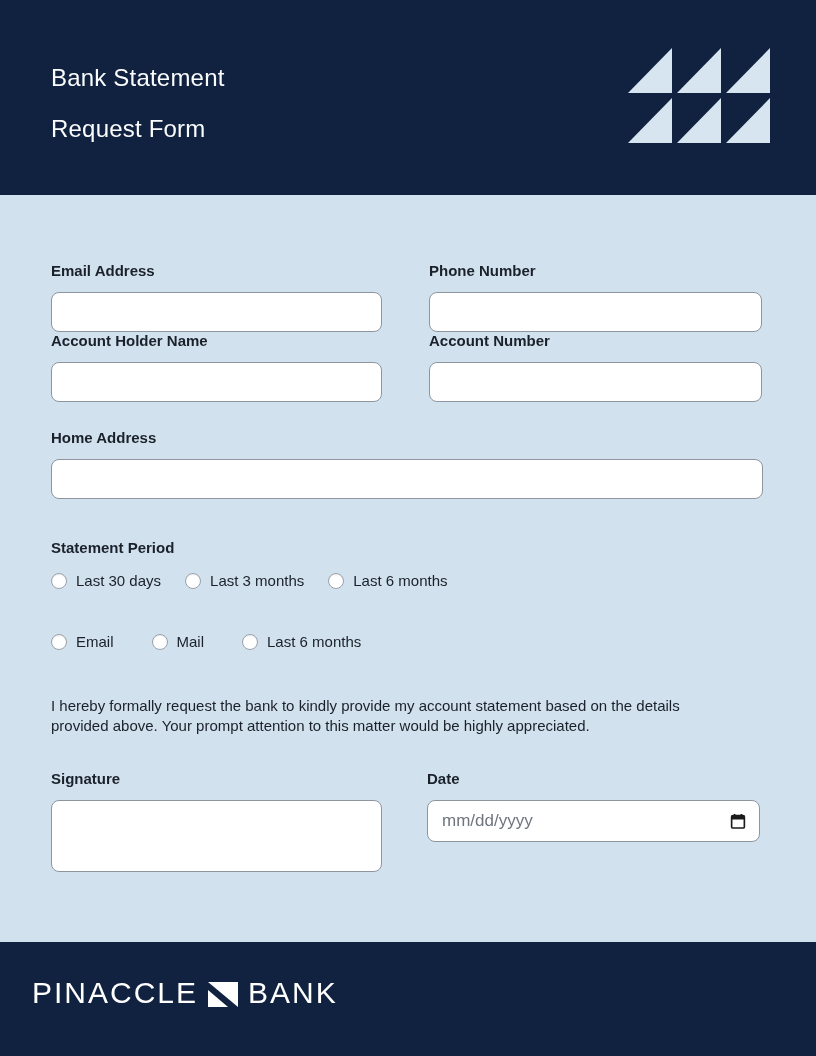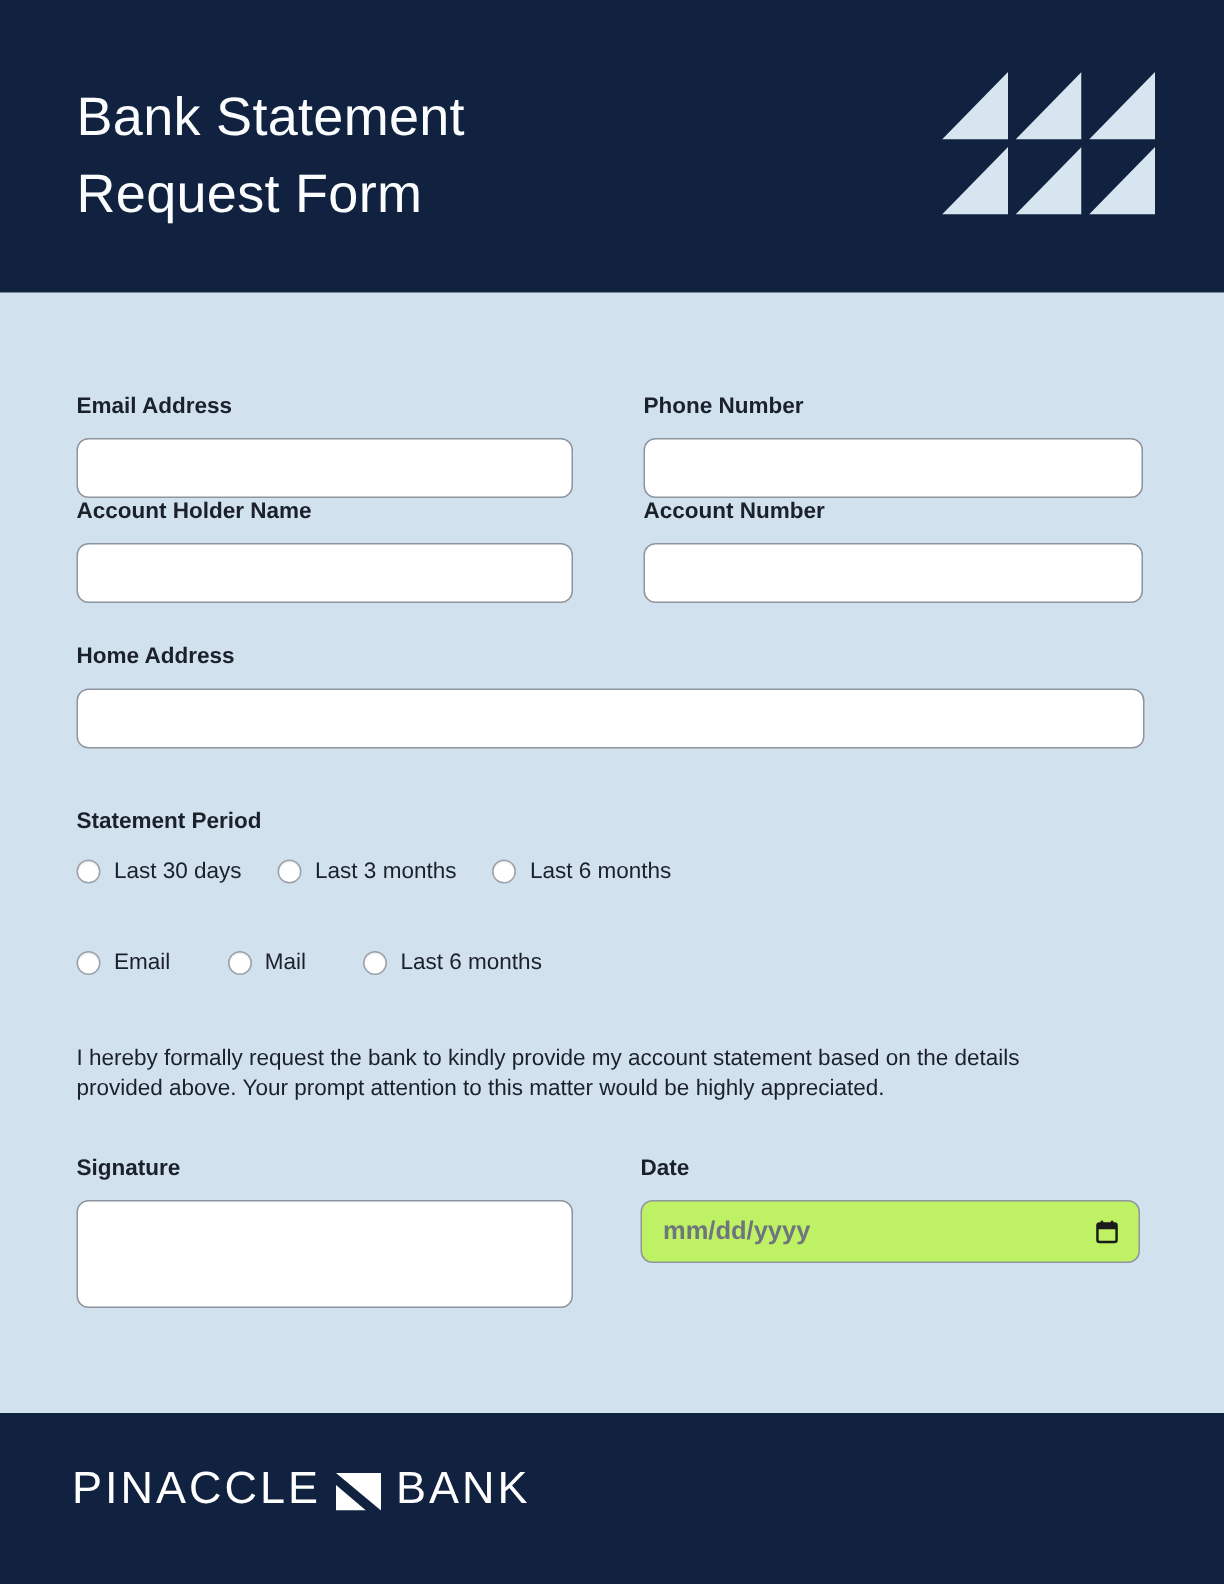--- a/index.html
+++ b/index.html
@@ -21,21 +21,21 @@
     height: 195px;
     background: #10223f;
     position: relative;
     flex: none;
   }
   .header-title {
     position: absolute;
     left: 51px;
     top: 52px;
     color: #fbfcfd;
-    font-size: 36px;
+    font-size: 24px;
     font-weight: 400;
     line-height: 51px;
     letter-spacing: 0.2px;
   }
   .logo-grid {
     position: absolute;
     right: 46px;
     top: 48px;
     display: grid;
     grid-template-columns: repeat(3, 44px);
@@ -123,29 +123,28 @@
     outline: none;
     font-family: "Liberation Sans", sans-serif;
     font-size: 15px;
     padding: 8px 12px;
     color: #1a212b;
   }
   .date-wrap { position: relative; width: 100%; }
   .date-input {
     width: 100%;
     height: 42px;
-    background: #bef264;
+    background: #ffffff;
     border: 1px solid #8e959e;
     border-radius: 8px;
     font-family: "Liberation Sans", sans-serif;
     font-size: 17px;
     color: #1a212b;
     padding: 0 44px 0 14px;
     outline: none;
-    font-weight: bold;
   }
   .date-input::placeholder { color: #6e757e; opacity: 1; }
   .calendar-icon {
     position: absolute;
     right: 13px;
     top: 50%;
     transform: translateY(-50%);
     width: 18px;
     height: 18px;
     cursor: pointer;
@@ -153,21 +152,21 @@
 
   
   .footer {
     height: 114px;
     background: #10223f;
     flex: none;
     position: relative;
   }
   .brand {
     position: absolute;
-    left: 48px;
+    left: 32px;
     top: 36px;
     display: flex;
     align-items: center;
     gap: 10px;
     color: #ffffff;
     font-size: 30px;
     font-weight: 400;
     letter-spacing: 2px;
     line-height: 30px;
   }

